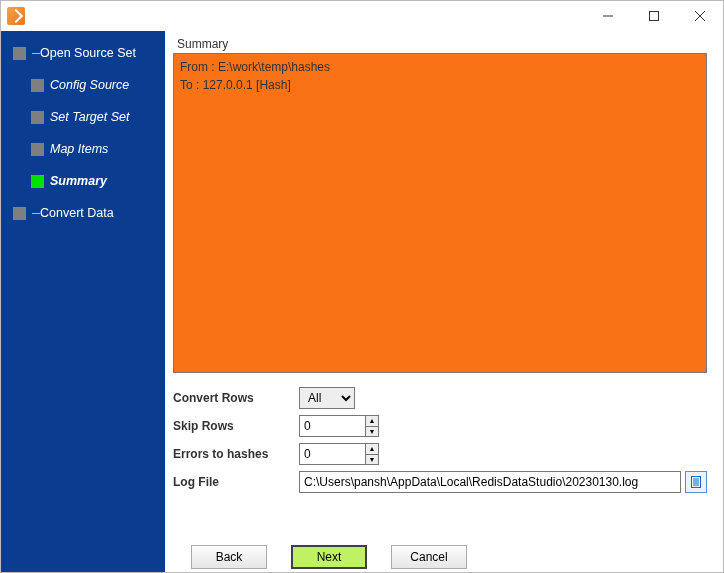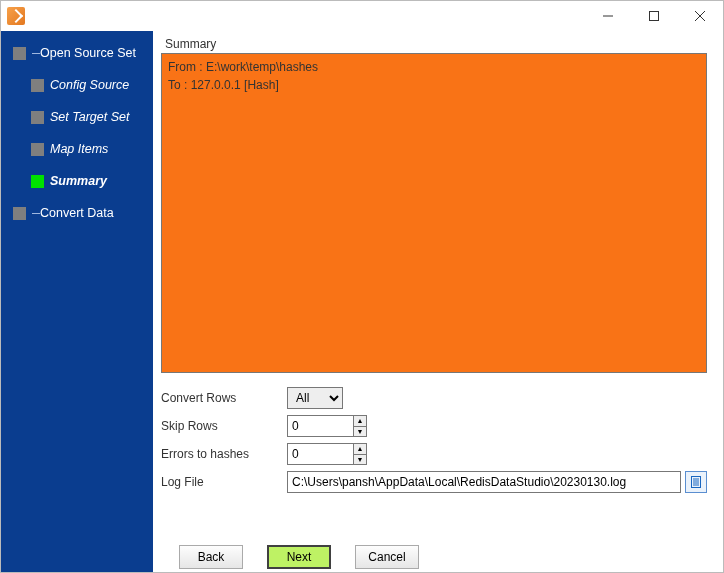--- a/index.html
+++ b/index.html
@@ -45,21 +45,21 @@
   .win-btn svg { stroke:#333; }
 
   
   .client {
     display: flex;
     height: calc(573px - 30px);
   }
 
   
   .sidebar {
-    width: 152px;
+    width: 164px;
     background: #0a3d8f;
     color: #fff;
     padding-top: 6px;
     font-size: 12.5px;
   }
   .step {
     display: flex;
     align-items: center;
     height: 32px;
     padding-left: 12px;
@@ -105,21 +105,21 @@
     min-height: 320px;
   }
 
   .form-grid {
     margin-top: 14px;
     display: grid;
     grid-template-columns: 126px 1fr 26px;
     row-gap: 6px;
     align-items: center;
   }
-  .form-label { color:#333; }
+  .form-label { color:#333;font-weight:bold; }
   select, input[type=text] {
     border: 1px solid #777;
     height: 22px;
     font: inherit;
     padding: 1px 4px;
     background:#fff;
   }
   select { width: 56px; background:#eee; }
   .spinner {
     display:flex; width:80px; height:22px;
@@ -148,21 +148,21 @@
   }
   .browse-btn svg{ display:block; }
 
   .button-row {
     display:flex; gap:24px;
     justify-content:flex-start;
     margin-top: 16px;
     padding-left: 18px;
   }
   .btn {
-    width: 64px; height: 24px;
+    width: 76px; height: 24px;
     border:1px solid #aaa;
     background: linear-gradient(#fdfdfd,#e6e6e6);
     display:flex; align-items:center; justify-content:center;
     font:inherit;
     margin-top:36px;
   }
   .btn.primary {
     border: 2px solid #404040;
     background:#bef264;
   }

